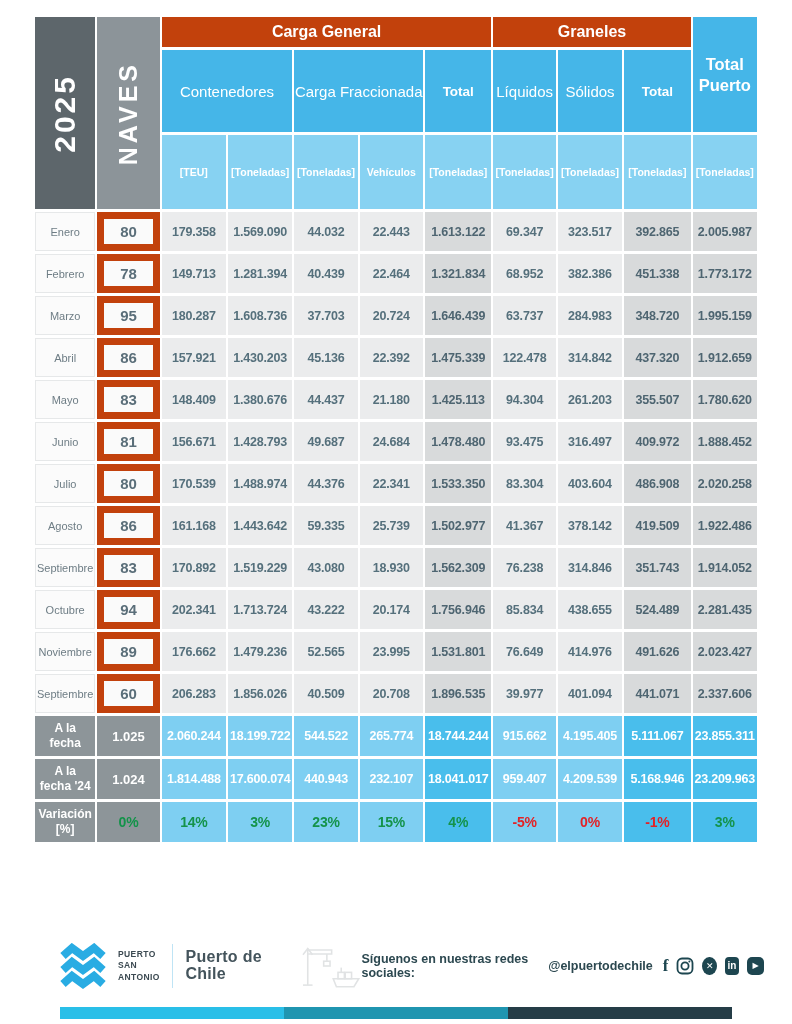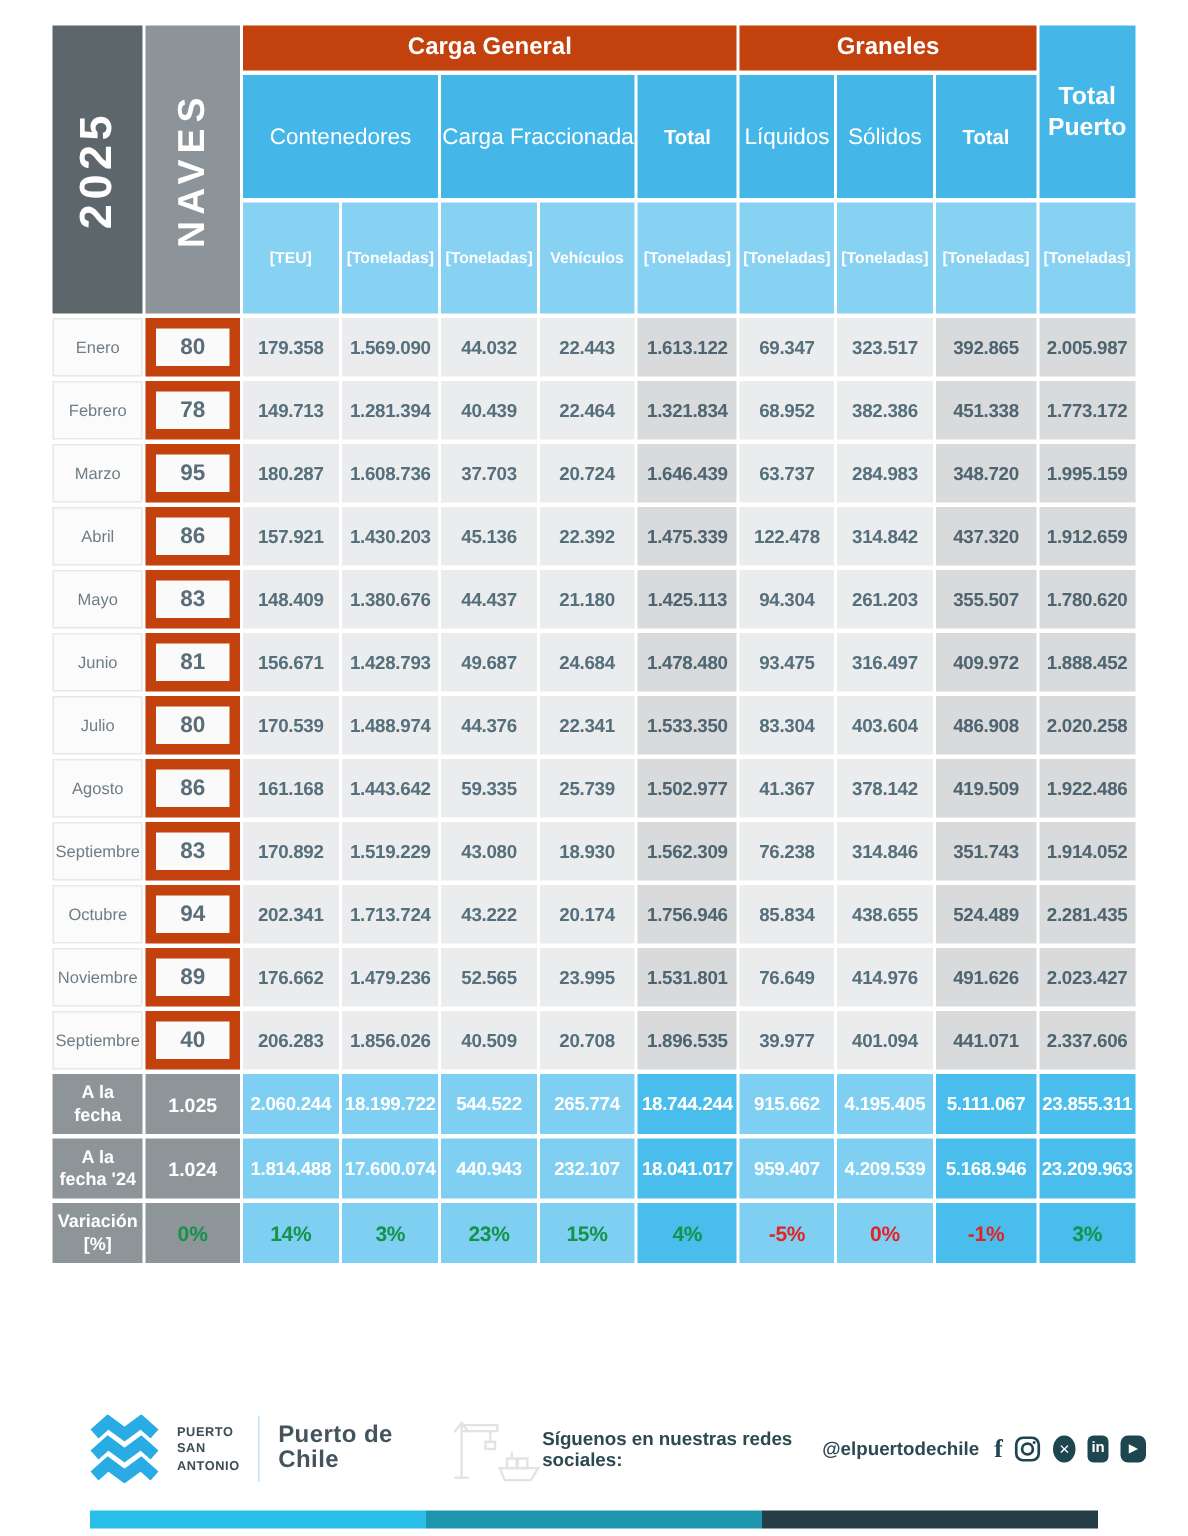--- a/index.html
+++ b/index.html
@@ -263,21 +263,21 @@
           <td class="c-val">52.565</td>
           <td class="c-val">23.995</td>
           <td class="c-val tot">1.531.801</td>
           <td class="c-val">76.649</td>
           <td class="c-val">414.976</td>
           <td class="c-val tot">491.626</td>
           <td class="c-val tot">2.023.427</td>
         </tr>
         <tr>
           <td class="c-month">Septiembre</td>
-          <td class="c-naves">40</td>
+          <td class="c-naves">60</td>
           <td class="c-val">206.283</td>
           <td class="c-val">1.856.026</td>
           <td class="c-val">40.509</td>
           <td class="c-val">20.708</td>
           <td class="c-val tot">1.896.535</td>
           <td class="c-val">39.977</td>
           <td class="c-val">401.094</td>
           <td class="c-val tot">441.071</td>
           <td class="c-val tot">2.337.606</td>
         </tr>

